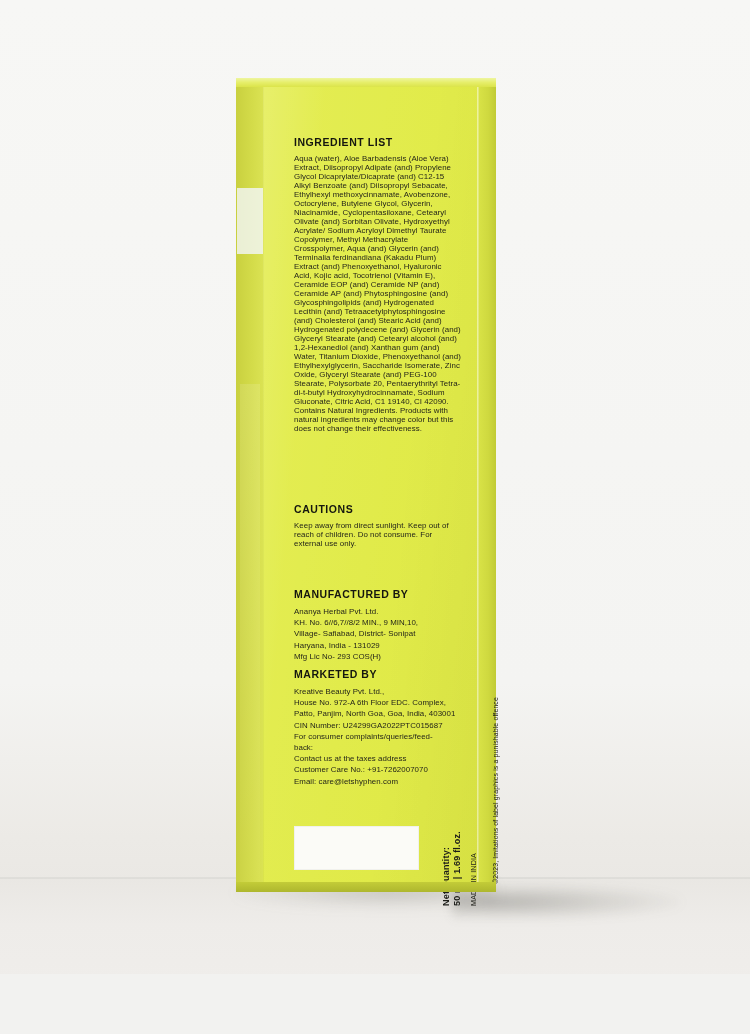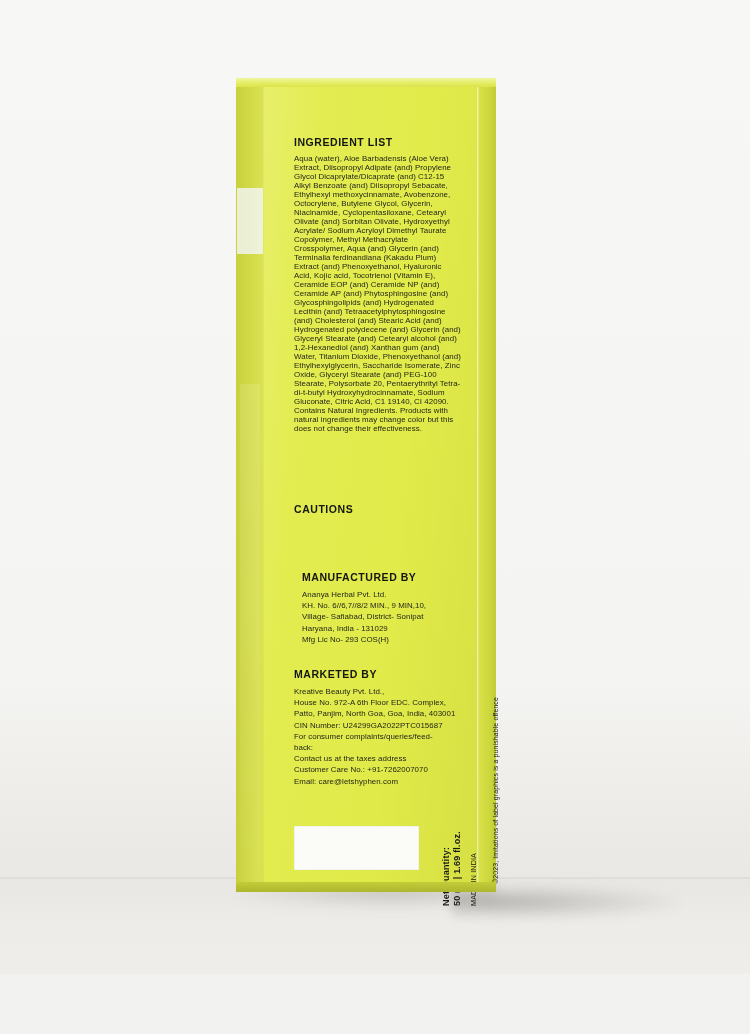--- a/index.html
+++ b/index.html
@@ -159,21 +159,21 @@
     letter-spacing: 0.05px;
     text-align: left;
   }
   .blk {
     position: absolute;
     left: 31px;
     width: 167px;
   }
   #ingredients-block { top: 58px; }
   #cautions-block { top: 425px; }
-  #manufactured-block { top: 493px; margin-left: 8px; }
+  #manufactured-block { top: 510px; }
   #marketed-block { top: 590px; }
   #batch-block { top: 690px; }
   .tight { line-height: 11.2px; }
 
   .white-panel {
     position: absolute;
     left: 31px;
     top: 748px;
     width: 125px;
     height: 44px;
@@ -250,20 +250,21 @@
 
       <div class="content">
 
         <div class="blk" id="ingredients-block">
           <div class="sec-title">INGREDIENT LIST</div>
           <p class="body-text">Aqua (water), Aloe Barbadensis (Aloe Vera) Extract, Diisopropyl Adipate (and) Propylene Glycol Dicaprylate/Dicaprate (and) C12-15 Alkyl Benzoate (and) Diisopropyl Sebacate, Ethylhexyl methoxycinnamate, Avobenzone, Octocrylene, Butylene Glycol, Glycerin, Niacinamide, Cyclopentasiloxane, Cetearyl Olivate (and) Sorbitan Olivate, Hydroxyethyl Acrylate/ Sodium Acryloyl Dimethyl Taurate Copolymer, Methyl Methacrylate Crosspolymer, Aqua (and) Glycerin (and) Terminalia ferdinandiana (Kakadu Plum) Extract (and) Phenoxyethanol, Hyaluronic Acid, Kojic acid, Tocotrienol (Vitamin E), Ceramide EOP (and) Ceramide NP (and) Ceramide AP (and) Phytosphingosine (and) Glycosphingolipids (and) Hydrogenated Lecithin (and) Tetraacetylphytosphingosine (and) Cholesterol (and) Stearic Acid (and) Hydrogenated polydecene (and) Glycerin (and) Glyceryl Stearate (and) Cetearyl alcohol (and) 1,2-Hexanediol (and) Xanthan gum (and) Water, Titanium Dioxide, Phenoxyethanol (and) Ethylhexylglycerin, Saccharide Isomerate, Zinc Oxide, Glyceryl Stearate (and) PEG-100 Stearate, Polysorbate 20, Pentaerythrityl Tetra-di-t-butyl Hydroxyhydrocinnamate, Sodium Gluconate, Citric Acid, C1 19140, CI 42090. Contains Natural Ingredients. Products with natural ingredients may change color but this does not change their effectiveness.</p>
         </div>
 
         <div class="blk" id="cautions-block">
           <div class="sec-title">CAUTIONS</div>
+          <p class="body-text">Keep away from direct sunlight. Keep out of reach of children. Do not consume. For external use only.</p>
         </div>
 
         <div class="blk" id="manufactured-block">
           <div class="sec-title">MANUFACTURED BY</div>
           <p class="body-text tight">Ananya Herbal Pvt. Ltd.</p>
           <p class="body-text tight">KH. No. 6//6,7//8/2 MIN., 9 MIN,10,</p>
           <p class="body-text tight">Village- Safiabad, District- Sonipat</p>
           <p class="body-text tight">Haryana, India - 131029</p>
           <p class="body-text tight">Mfg Lic No- 293 COS(H)</p>
         </div>

